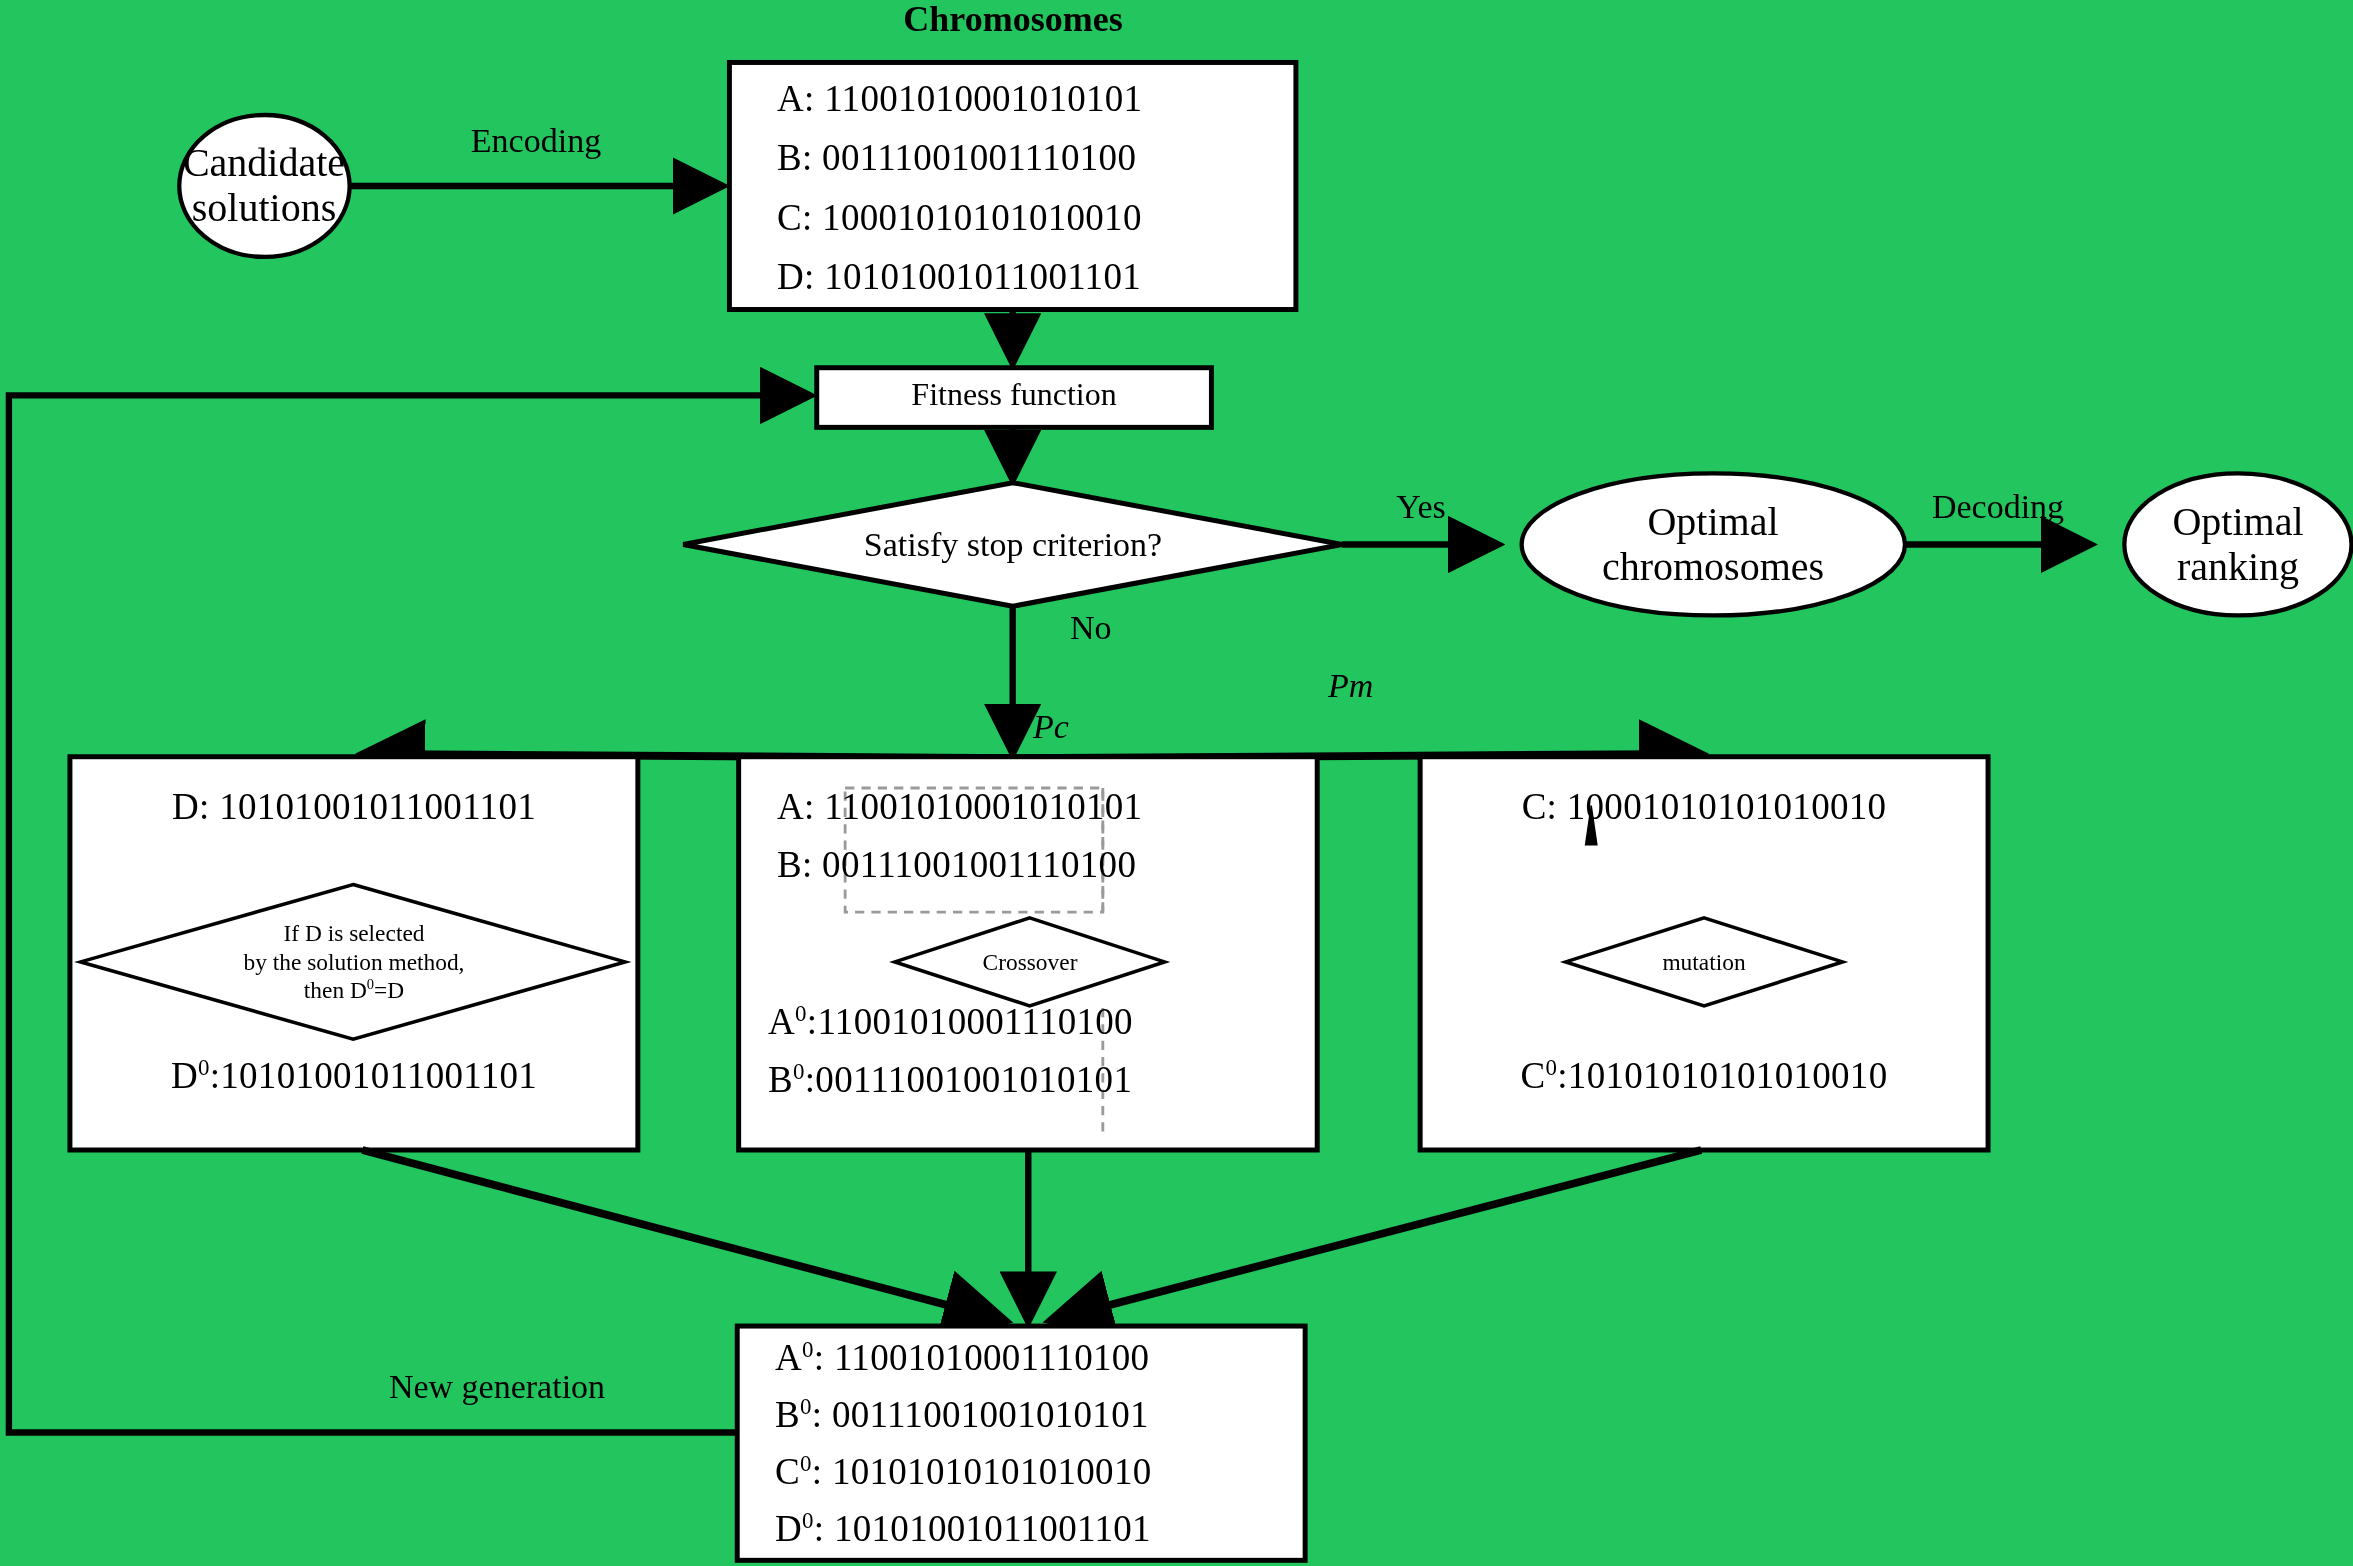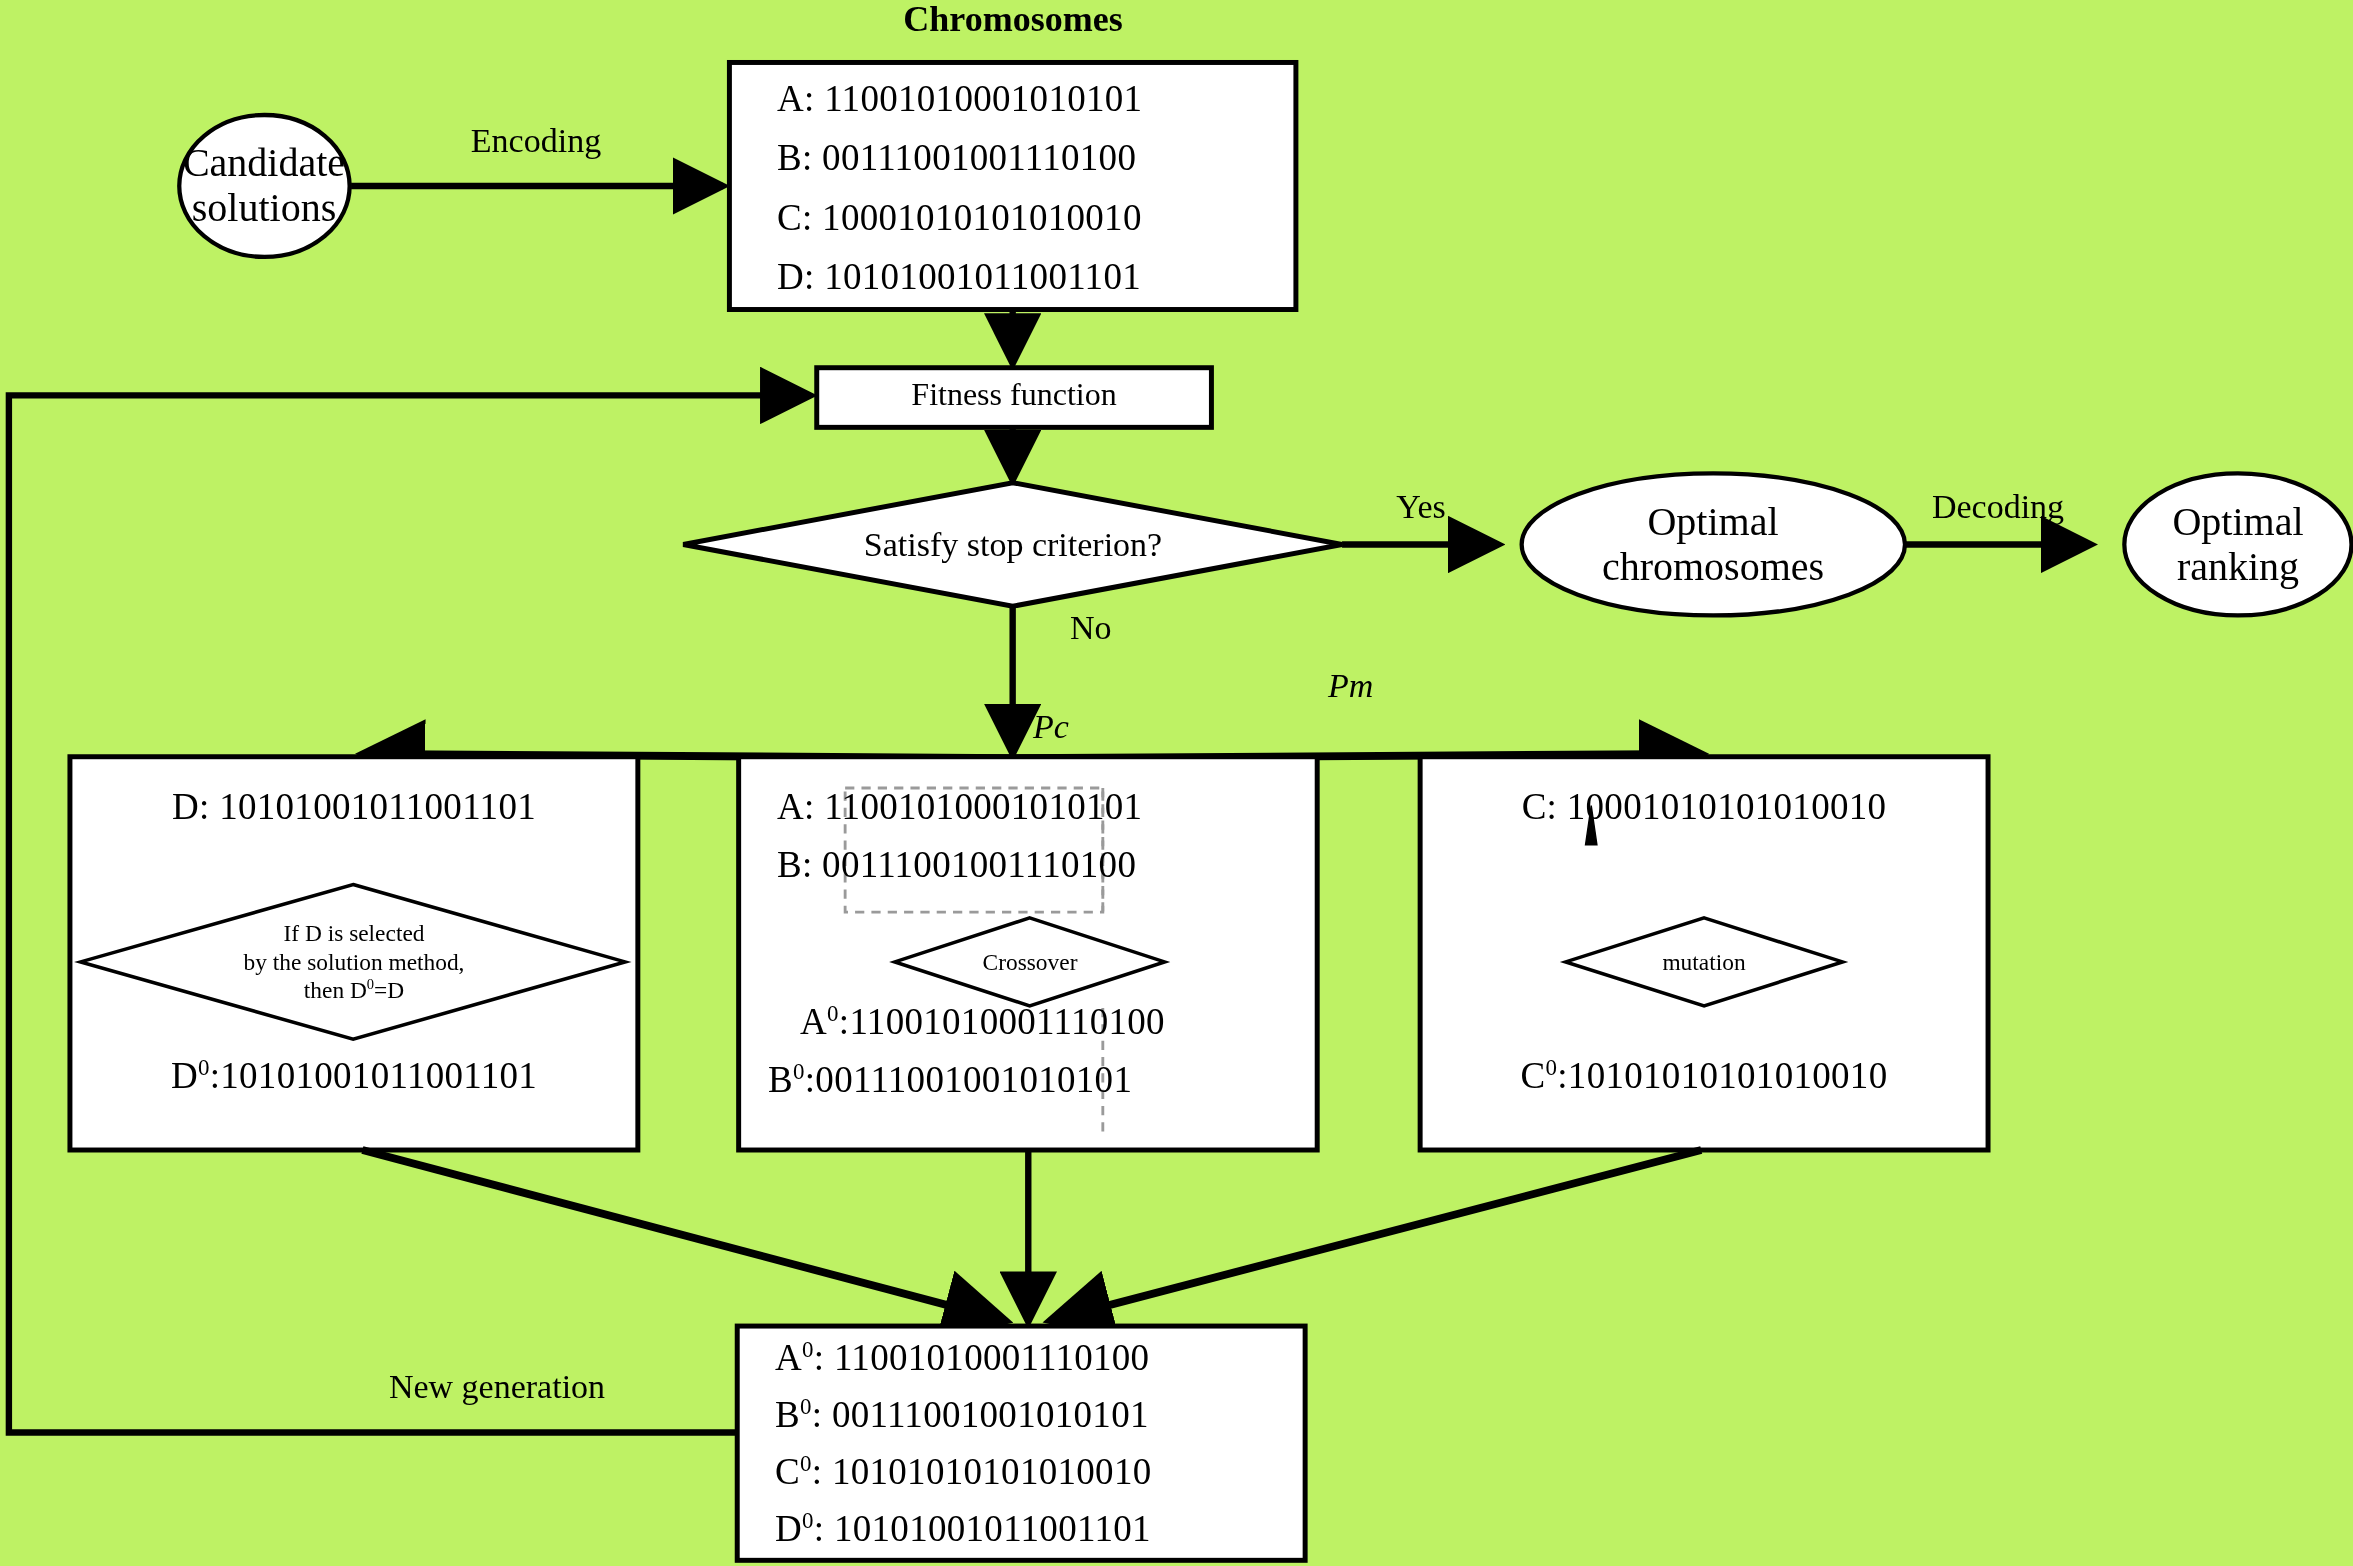--- a/index.html
+++ b/index.html
@@ -5,21 +5,21 @@
 <style>
   html, body {
     margin: 0;
     padding: 0;
     background: #ffffff;
   }
   #stage {
     position: relative;
     width: 2354px;
     height: 1566px;
-    background: #bef264;
+    background: #22c55e;
     overflow: hidden;
     font-family: "Liberation Serif", "DejaVu Serif", serif;
     color: #000000;
   }
   svg.layer {
     position: absolute;
     left: 0;
     top: 0;
     width: 2354px;
     height: 1566px;
@@ -175,21 +175,21 @@
     <div><span>then D</span><sup>0</sup><span>=D</span></div>
   </div>
 
   <div class="lbl t-chrom ctr" style="left:354px; top:1057px;"><span>D</span><sup>0</sup><span>:10101001011001101</span></div>
 
   <div class="lbl t-chrom" style="left:777px; top:788px;"><span>A: </span><span>11001010001</span><span>010101</span></div>
   <div class="lbl t-chrom" style="left:777px; top:846px;"><span>B: </span><span>00111001001</span><span>110100</span></div>
 
   <div class="diamond-text-sm" style="left:1030px; top:962px;">Crossover</div>
 
-  <div class="lbl t-chrom" style="left:768px; top:1003px;margin-left:32px;"><span>A</span><sup>0</sup><span>:</span><span>11001010001</span><span>110100</span></div>
+  <div class="lbl t-chrom" style="left:768px; top:1003px;"><span>A</span><sup>0</sup><span>:</span><span>11001010001</span><span>110100</span></div>
   <div class="lbl t-chrom" style="left:768px; top:1061px;"><span>B</span><sup>0</sup><span>:</span><span>00111001001</span><span>010101</span></div>
 
   <div class="lbl t-chrom ctr" style="left:1704px; top:788px;">C: 10001010101010010</div>
 
   <div class="diamond-text-sm" style="left:1704px; top:962px;">mutation</div>
 
   <div class="lbl t-chrom ctr" style="left:1704px; top:1057px;"><span>C</span><sup>0</sup><span>:10101010101010010</span></div>
 
   <div class="lbl t-edge ctr" style="left:497px; top:1370px;">New generation</div>
 

